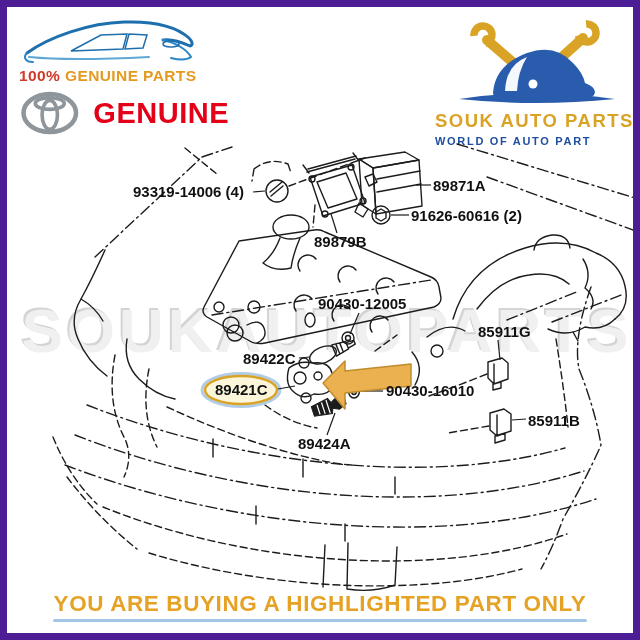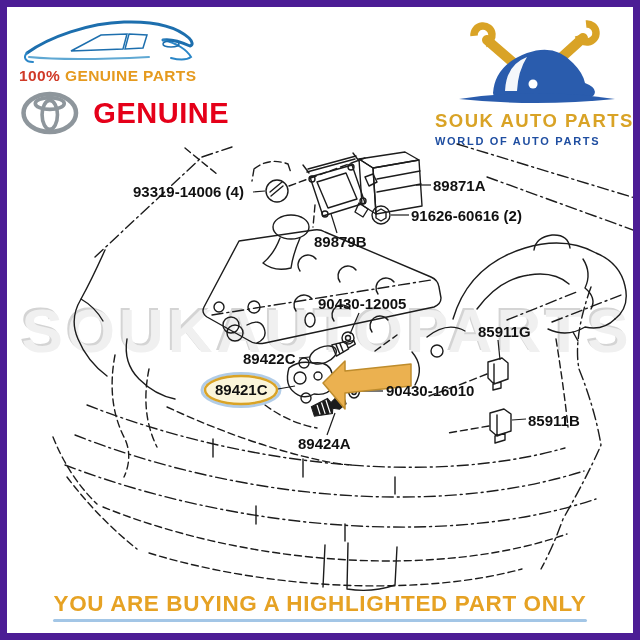--- a/index.html
+++ b/index.html
@@ -62,21 +62,21 @@
       <line x1="52" y1="27" x2="104" y2="72" stroke="#D9A326" stroke-width="10" stroke-linecap="round"></line>
       <line x1="148" y1="25" x2="96" y2="72" stroke="#D9A326" stroke-width="10" stroke-linecap="round"></line>
       <circle cx="48" cy="22" r="9" stroke="#D9A326" stroke-width="7.5" fill="none" stroke-dasharray="40.5 16" transform="rotate(174,48,22)"></circle>
       <circle cx="152" cy="20" r="9" stroke="#D9A326" stroke-width="7.5" fill="none" stroke-dasharray="40.5 16" transform="rotate(264,152,20)"></circle>
       <path d="M58,80 Q60,52 92,40 Q120,30 138,50 Q148,60 150,70 Q163,75 159,82 Q155,87 144,85 L68,86 Q58,86 58,80 Z" fill="#2A5CAD"></path>
       <path d="M70,78 Q71,52 92,44 Q83,58 82,78 Z" fill="#ffffff" opacity="0.95"></path>
       <circle cx="98" cy="71" r="4.5" fill="#ffffff"></circle>
       <path d="M24,86 Q100,74 180,86 Q100,94 24,86 Z" fill="#2A5CAD"></path>
     </svg>
     <div class="store-name">SOUK AUTO PARTS</div>
-    <div class="store-tagline">WORLD OF AUTO PARTS</div>
+    <div class="store-tagline">WORLD OF AUTO PART</div>
   </div>
 
   <svg class="diagram" viewBox="0 0 626 626">
 
     <g>
       <text class="wm" x="318" y="343" text-anchor="middle" fill="#d4d4d4">SOUKAUTOPARTS</text>
       <text class="wm" x="320" y="345" text-anchor="middle" fill="#f0f0f0">SOUKAUTOPARTS</text>
     </g>
 
     <g>

